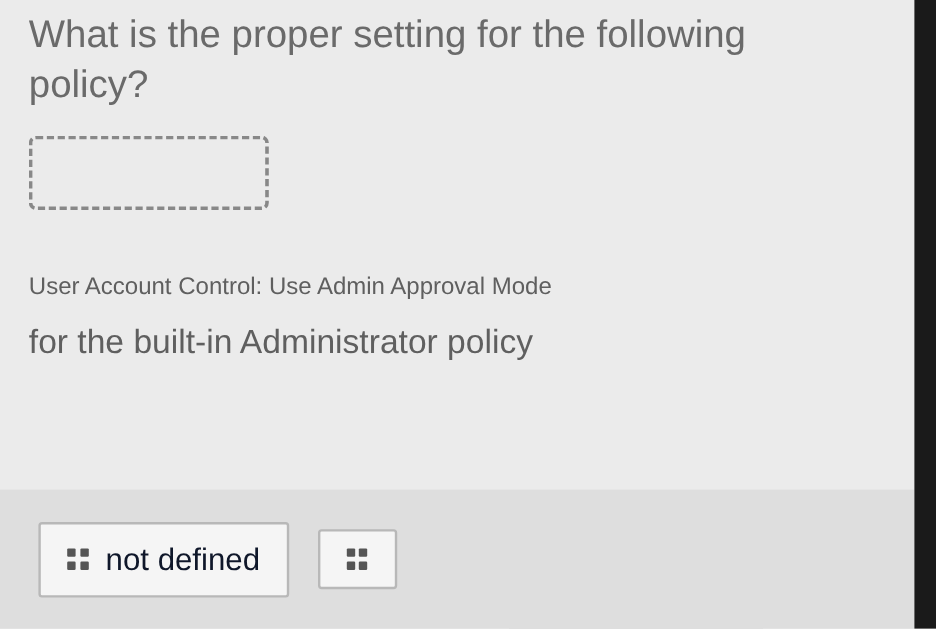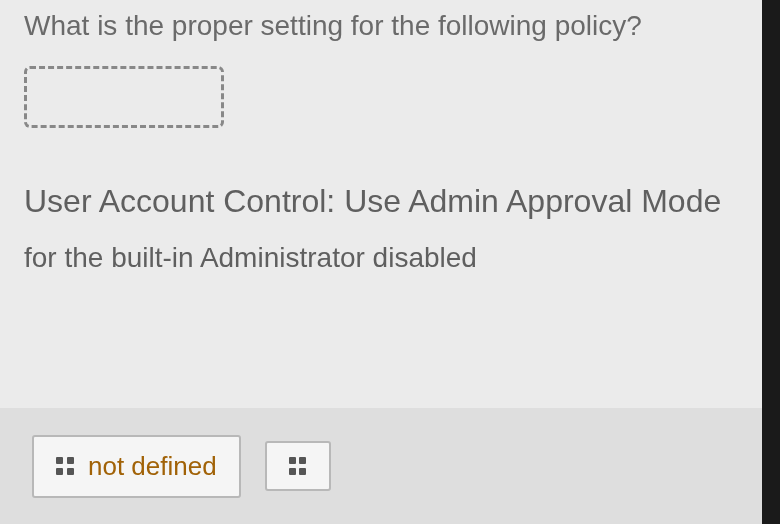--- a/index.html
+++ b/index.html
@@ -21,37 +21,37 @@
       top: 0;
       width: 18px;
       height: 100%;
       background: #1a1a1a;
     }
     .content-area {
       padding: 8px 40px 0 24px;
       width: 762px;
     }
     .question-text {
-      font-size: 28px;
+      font-size: 32px;
       color: #6a6a6a;
       font-weight: 500;
       line-height: 1.3;
       filter: blur(0.6px);
       margin-bottom: 22px;
     }
     .drop-zone {
       border: 3px dashed #888888;
       border-radius: 6px;
       width: 200px;
       height: 62px;
       margin-bottom: 48px;
       background: transparent;
     }
     .policy-text {
-      font-size: 32px;
+      font-size: 20px;
       color: #5f5f5f;
       font-weight: 400;
       line-height: 1.6;
       filter: blur(0.5px);
       margin-bottom: 8px;
     }
     .policy-text-2 {
       font-size: 28px;
       color: #5f5f5f;
       font-weight: 400;
@@ -73,21 +73,21 @@
     .answer-option {
       background: #f5f5f5;
       border: 2px solid #b8b8b8;
       border-radius: 3px;
       padding: 14px 22px;
       display: flex;
       align-items: center;
       gap: 14px;
       cursor: grab;
       font-size: 26px;
-      color: #a16207;
+      color: #0f172a;
       filter: blur(0.4px);
     }
     .drag-handle {
       display: grid;
       grid-template-columns: repeat(2, 1fr);
       grid-template-rows: repeat(2, 1fr);
       gap: 3px;
       width: 18px;
       height: 18px;
     }
@@ -100,21 +100,21 @@
   </style>
 </head>
 <body>
 
 <div class="content-area">
   <div class="question-text">What is the proper setting for the following policy?</div>
 
   <div class="drop-zone"></div>
 
   <div class="policy-text">User Account Control: Use Admin Approval Mode</div>
-  <div class="policy-text-2">for the built-in Administrator disabled</div>
+  <div class="policy-text-2">for the built-in Administrator policy</div>
 </div>
 
 <div class="answer-bar">
   <div class="answer-option">
     <span class="drag-handle">
       <span class="drag-dot"></span>
         <span class="drag-dot"></span>
         <span class="drag-dot"></span>
         <span class="drag-dot"></span>
     </span>

